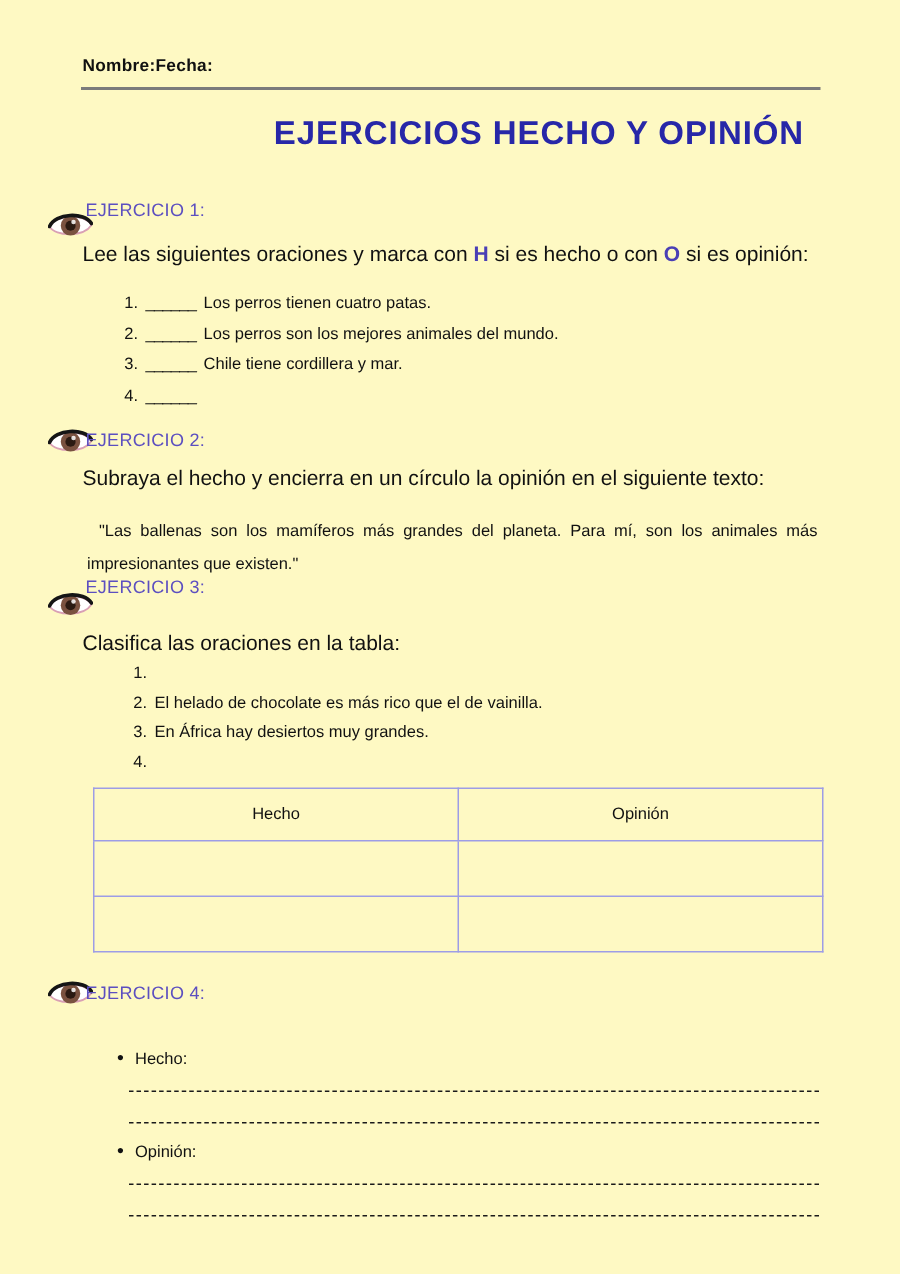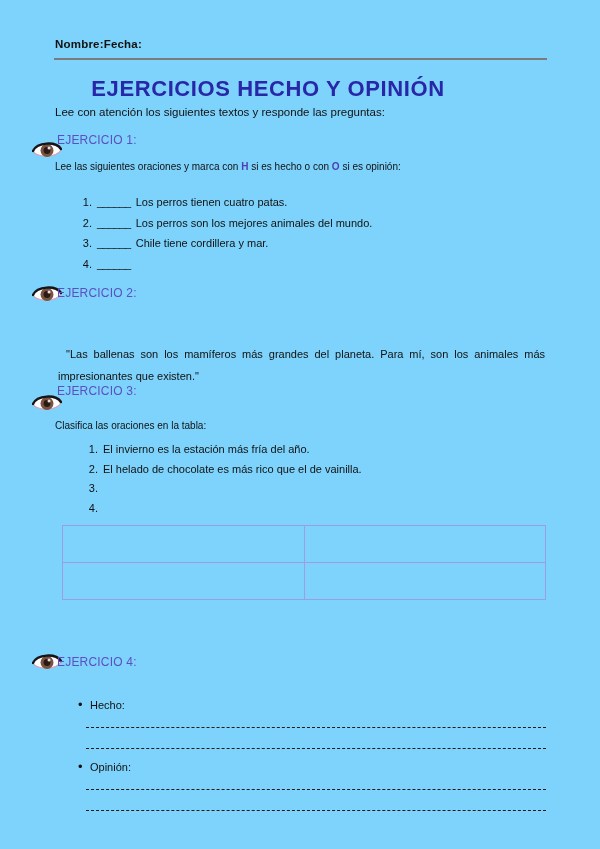--- a/index.html
+++ b/index.html
@@ -14,21 +14,21 @@
     color: #111111;
     position: relative;
     overflow: hidden;
   }
 
   .page {
     position: absolute;
     left: 0; top: 0;
     width: 600px;
     height: 849px;
-    background: #7dd3fc;
+    background: #fef9c3;
   }
 
   
   .header-row {
     position: absolute;
     left: 55px;
     top: 38px;
     width: 492px;
     display: flex;
     align-items: baseline;
@@ -53,21 +53,21 @@
     height: 2px;
     background: #7b7b7b;
   }
 
   
   .title {
     position: absolute;
     left: 0;
     top: 76px;
     width: 536px;
-    text-align: center;
+    text-align: right;
     font-size: 22px;
     font-weight: bold;
     color: #2727a8;
     letter-spacing: 0.6px;
   }
 
   .intro {
     position: absolute;
     left: 55px;
     top: 106px;
@@ -79,21 +79,21 @@
   .ex-head {
     position: absolute;
     left: 57px;
     font-size: 12px;
     color: #5c4fc0;
     letter-spacing: 0.2px;
   }
   .ex-sub {
     position: absolute;
     left: 55px;
-    font-size: 10px;
+    font-size: 14px;
     color: #111;
   }
   .hl {
     color: #4a3fb5;
     font-weight: bold;
   }
 
   
   .eye {
     position: absolute;
@@ -203,21 +203,20 @@
 
 <div class="page">
 
   <div class="header-row">
     <span class="hdr-nombre">Nombre:</span>
     <span class="hdr-fecha">Fecha:</span>
   </div>
   <div class="header-rule"></div>
 
   <div class="title">EJERCICIOS HECHO Y OPINIÓN</div>
-  <div class="intro">Lee con atención los siguientes textos y responde las preguntas:</div>
 
   <div class="eye" style="left:32px; top:140px;">
     <svg width="30" height="20" viewBox="0 0 30 20">
       <path d="M1 11 C5 3, 24 2, 29 10 C24 18, 5 18, 1 11 Z" fill="#ffffff" stroke="#d9a0b4" stroke-width="1.2"></path>
       <circle cx="15" cy="10.5" r="6.5" fill="#7a5240"></circle>
       <circle cx="15" cy="10.5" r="3.4" fill="#2a1a12"></circle>
       <circle cx="17" cy="8" r="1.5" fill="#ffffff" opacity="0.85"></circle>
       <path d="M1 11 C5 2, 24 1, 29 9" fill="none" stroke="#151515" stroke-width="2.4" stroke-linecap="round"></path>
     </svg>
   </div>
@@ -249,53 +248,58 @@
   <div class="eye" style="left:32px; top:284px;">
     <svg width="30" height="20" viewBox="0 0 30 20">
       <path d="M1 11 C5 3, 24 2, 29 10 C24 18, 5 18, 1 11 Z" fill="#ffffff" stroke="#d9a0b4" stroke-width="1.2"></path>
       <circle cx="15" cy="10.5" r="6.5" fill="#7a5240"></circle>
       <circle cx="15" cy="10.5" r="3.4" fill="#2a1a12"></circle>
       <circle cx="17" cy="8" r="1.5" fill="#ffffff" opacity="0.85"></circle>
       <path d="M1 11 C5 2, 24 1, 29 9" fill="none" stroke="#151515" stroke-width="2.4" stroke-linecap="round"></path>
     </svg>
   </div>
   <div class="ex-head" style="top:286px;">EJERCICIO 2:</div>
+  <div class="ex-sub" style="top:310px;">Subraya el hecho y encierra en un círculo la opinión en el siguiente texto:</div>
   <div class="quote" style="top:343px;">"Las ballenas son los mamíferos más grandes del planeta. Para mí, son los animales más impresionantes que existen."</div>
 
   <div class="eye" style="left:32px; top:393px;">
     <svg width="30" height="20" viewBox="0 0 30 20">
       <path d="M1 11 C5 3, 24 2, 29 10 C24 18, 5 18, 1 11 Z" fill="#ffffff" stroke="#d9a0b4" stroke-width="1.2"></path>
       <circle cx="15" cy="10.5" r="6.5" fill="#7a5240"></circle>
       <circle cx="15" cy="10.5" r="3.4" fill="#2a1a12"></circle>
       <circle cx="17" cy="8" r="1.5" fill="#ffffff" opacity="0.85"></circle>
       <path d="M1 11 C5 2, 24 1, 29 9" fill="none" stroke="#151515" stroke-width="2.4" stroke-linecap="round"></path>
     </svg>
   </div>
   <div class="ex-head" style="top:384px;text-align:right;">EJERCICIO 3:</div>
   <div class="ex-sub" style="top:420px;">Clasifica las oraciones en la tabla:</div>
 
   <div class="numlist3" style="top:443px;">
     <div class="li">
       <span class="num">1.</span>
-      <span>El invierno es la estación más fría del año.</span>
     </div>
     <div class="li">
       <span class="num">2.</span>
       <span>El helado de chocolate es más rico que el de vainilla.</span>
     </div>
     <div class="li">
       <span class="num">3.</span>
+      <span>En África hay desiertos muy grandes.</span>
     </div>
     <div class="li">
       <span class="num">4.</span>
     </div>
   </div>
 
   <table class="tbl">
     <tbody>
+        <tr class="head">
+      <td style="width:242px;">Hecho</td>
+      <td style="width:242px;">Opinión</td>
+    </tr>
     <tr>
       <td></td>
       <td></td>
     </tr>
     <tr>
       <td></td>
       <td></td>
     </tr>
   </tbody>
     </table>

